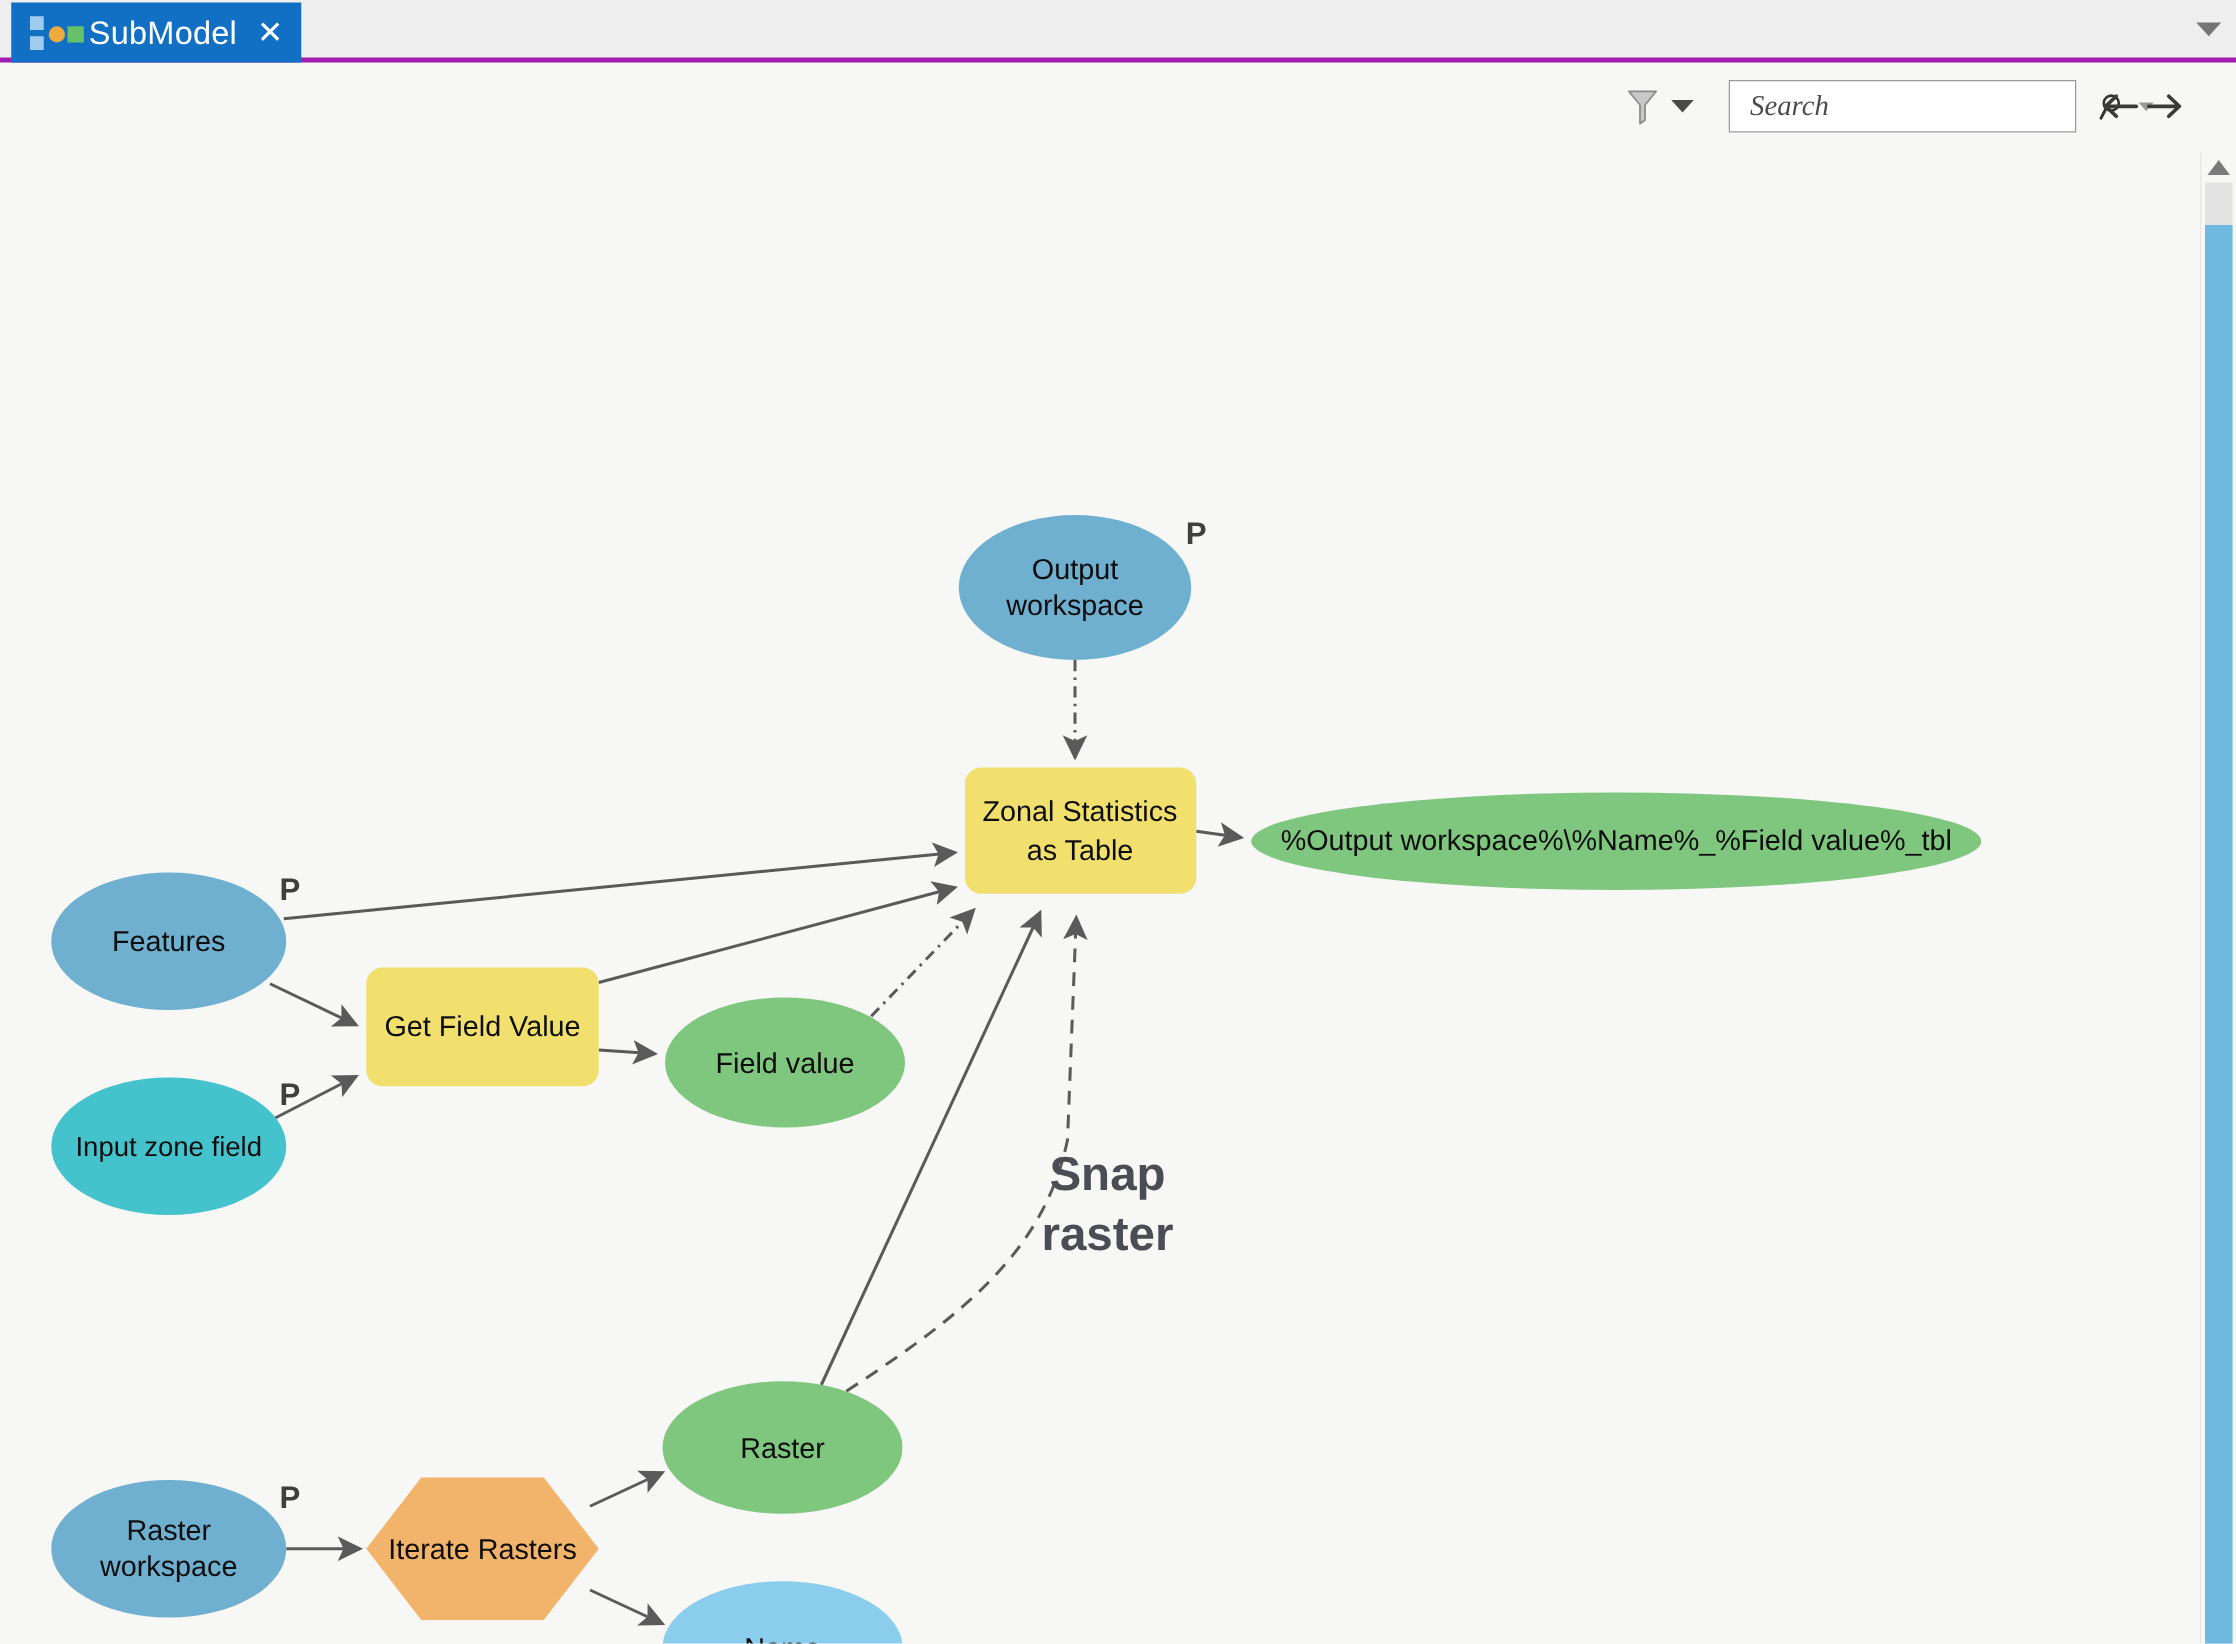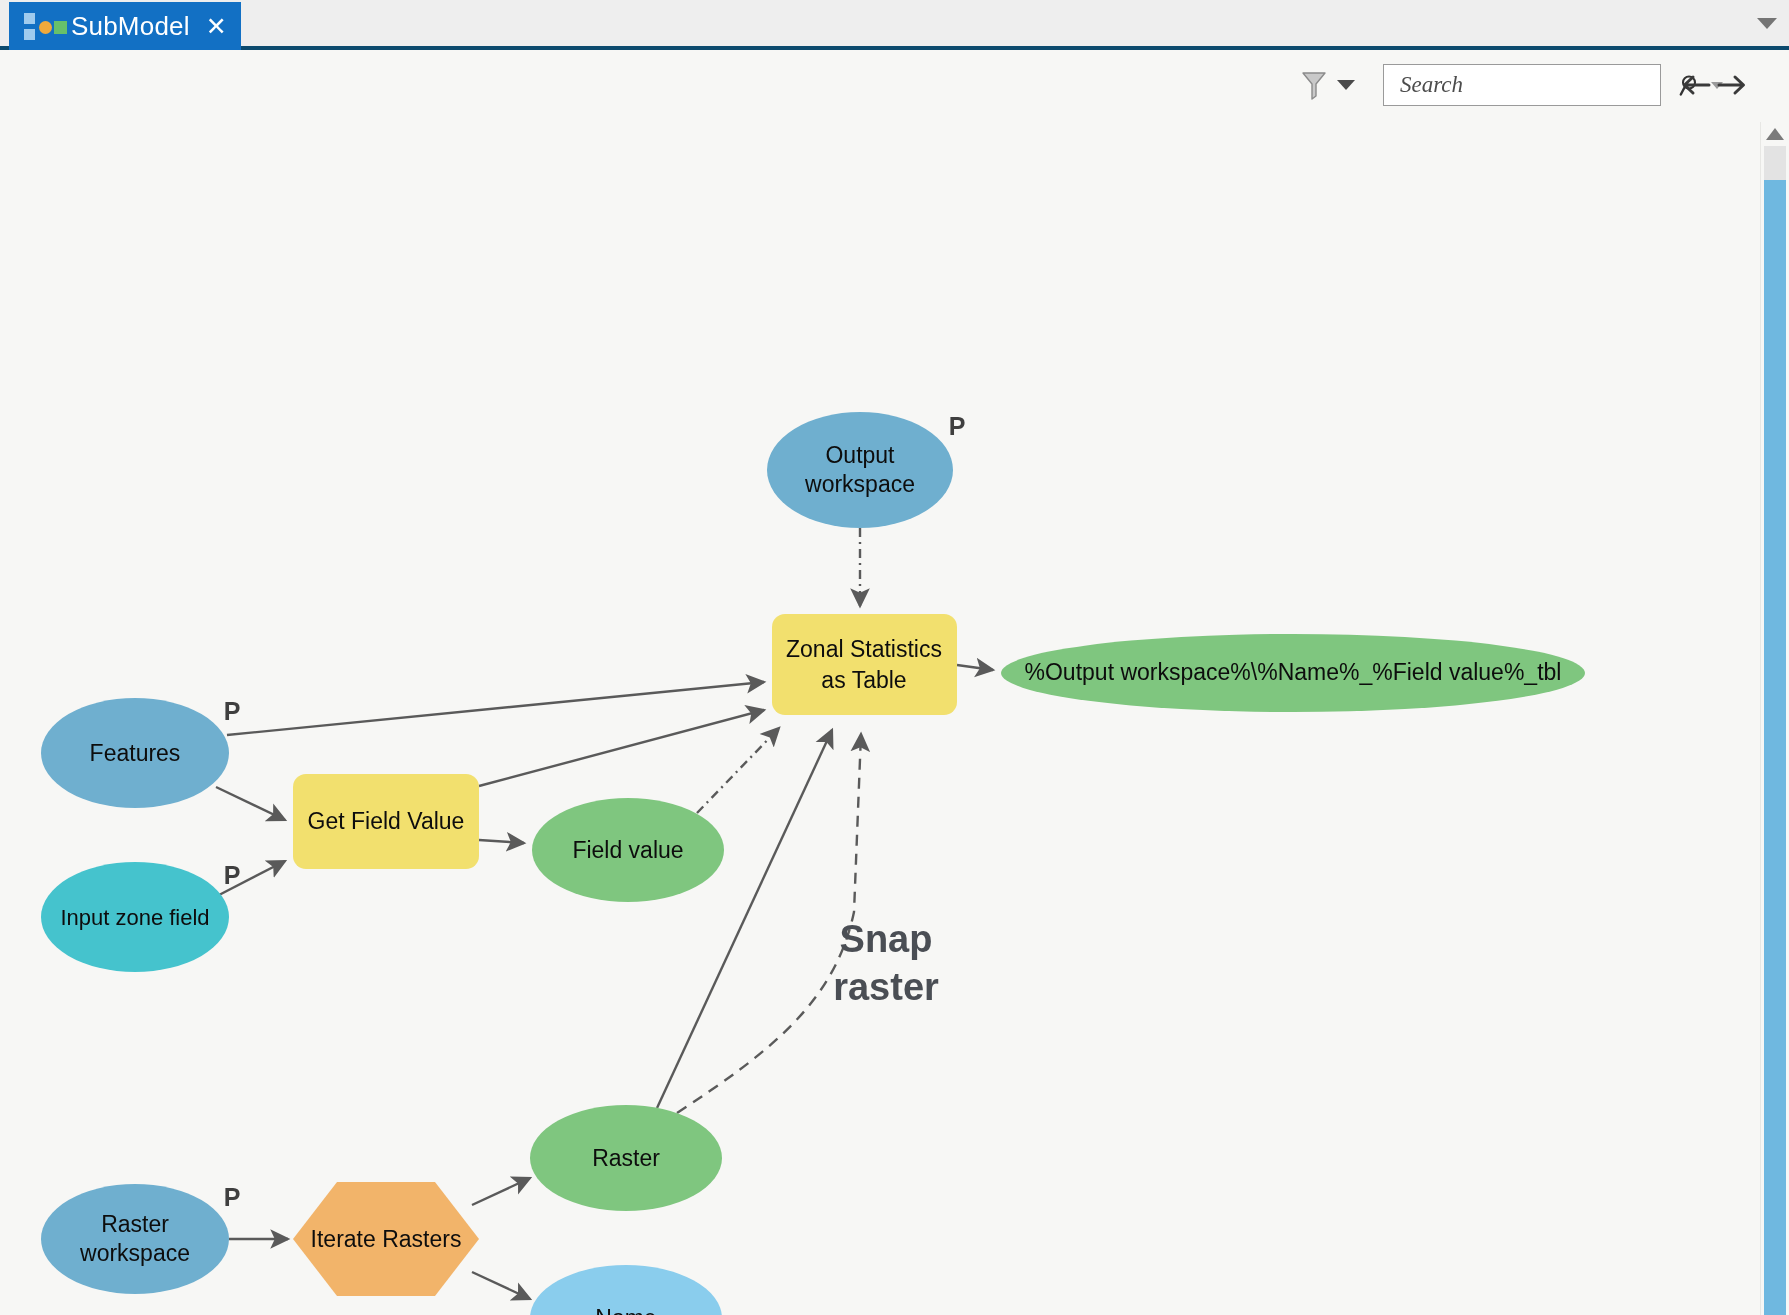--- a/index.html
+++ b/index.html
@@ -15,21 +15,21 @@
     position: relative;
     width: 1789px; height: 1315px;
     background: #f7f7f5;
   }
 
   
   .tabbar {
     position: absolute; left: 0; top: 0;
     width: 1789px; height: 50px;
     background: #eeeeee;
-    border-bottom: 4px solid #0c4a6e;
+    border-bottom: 4px solid #a21caf;
   }
   .tab {
     position: absolute; left: 9px; top: 2px;
     height: 48px;
     display: flex; align-items: center;
     background: #1270c4;
     padding: 0 14px 0 12px;
     color: #ffffff;
     cursor: default;
   }

